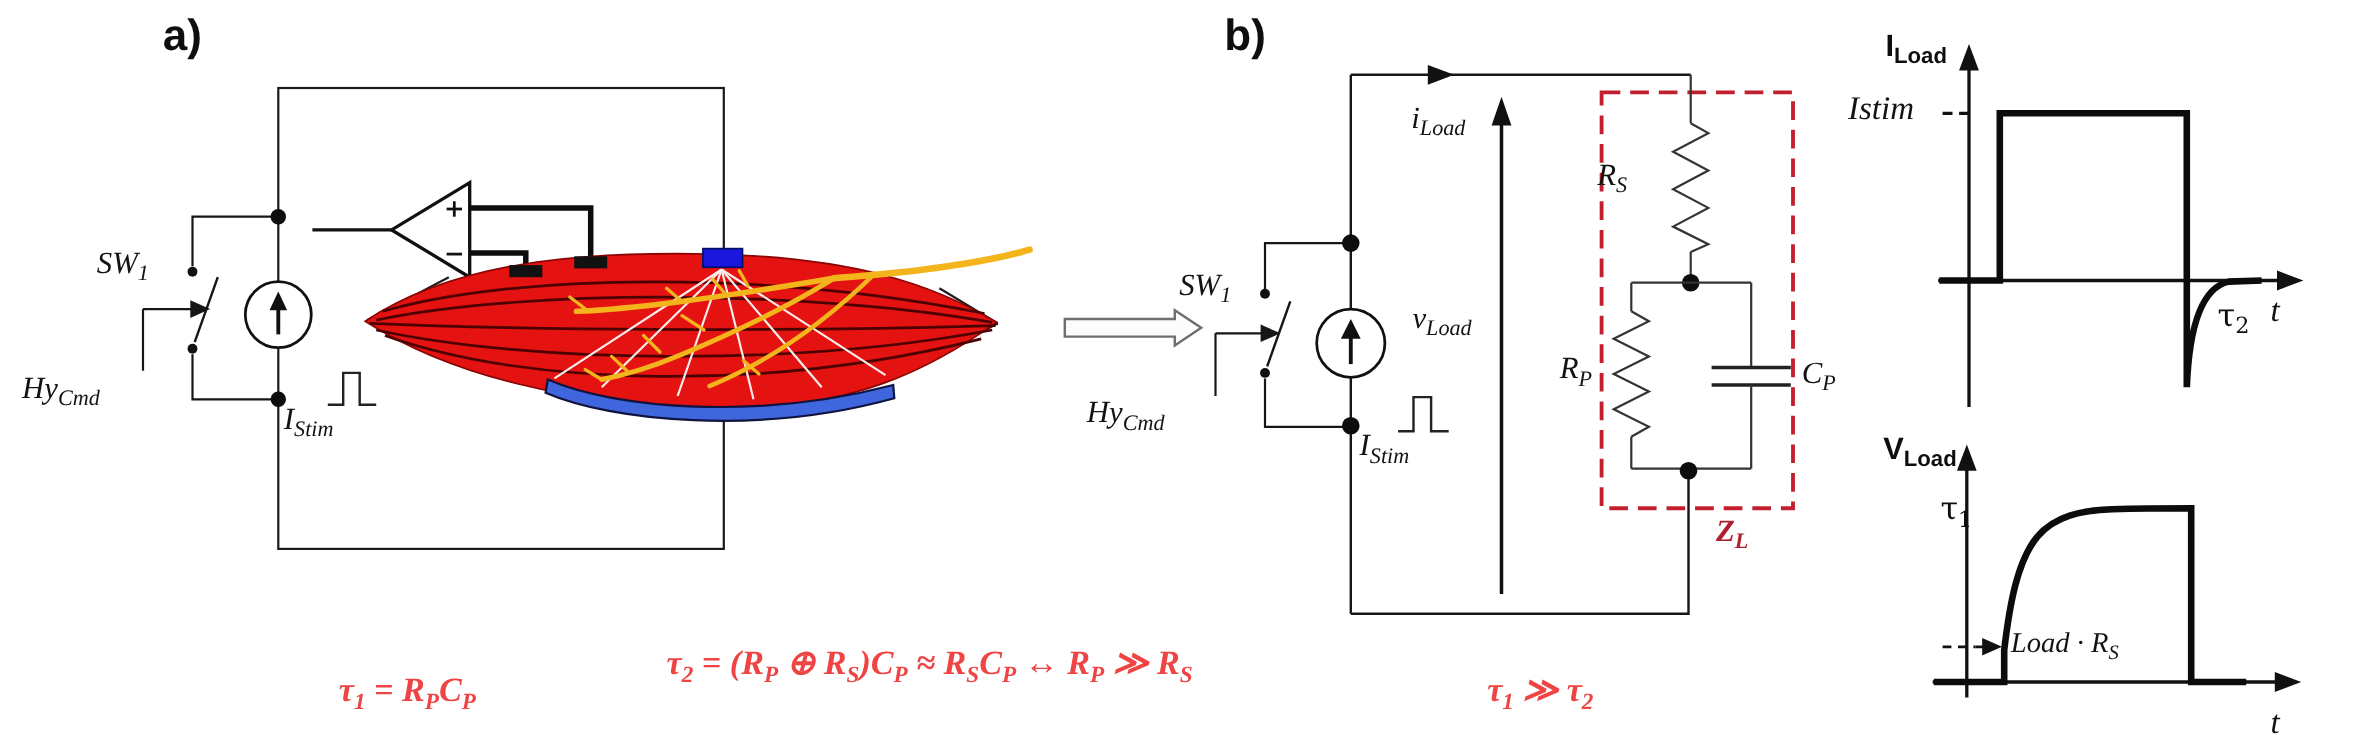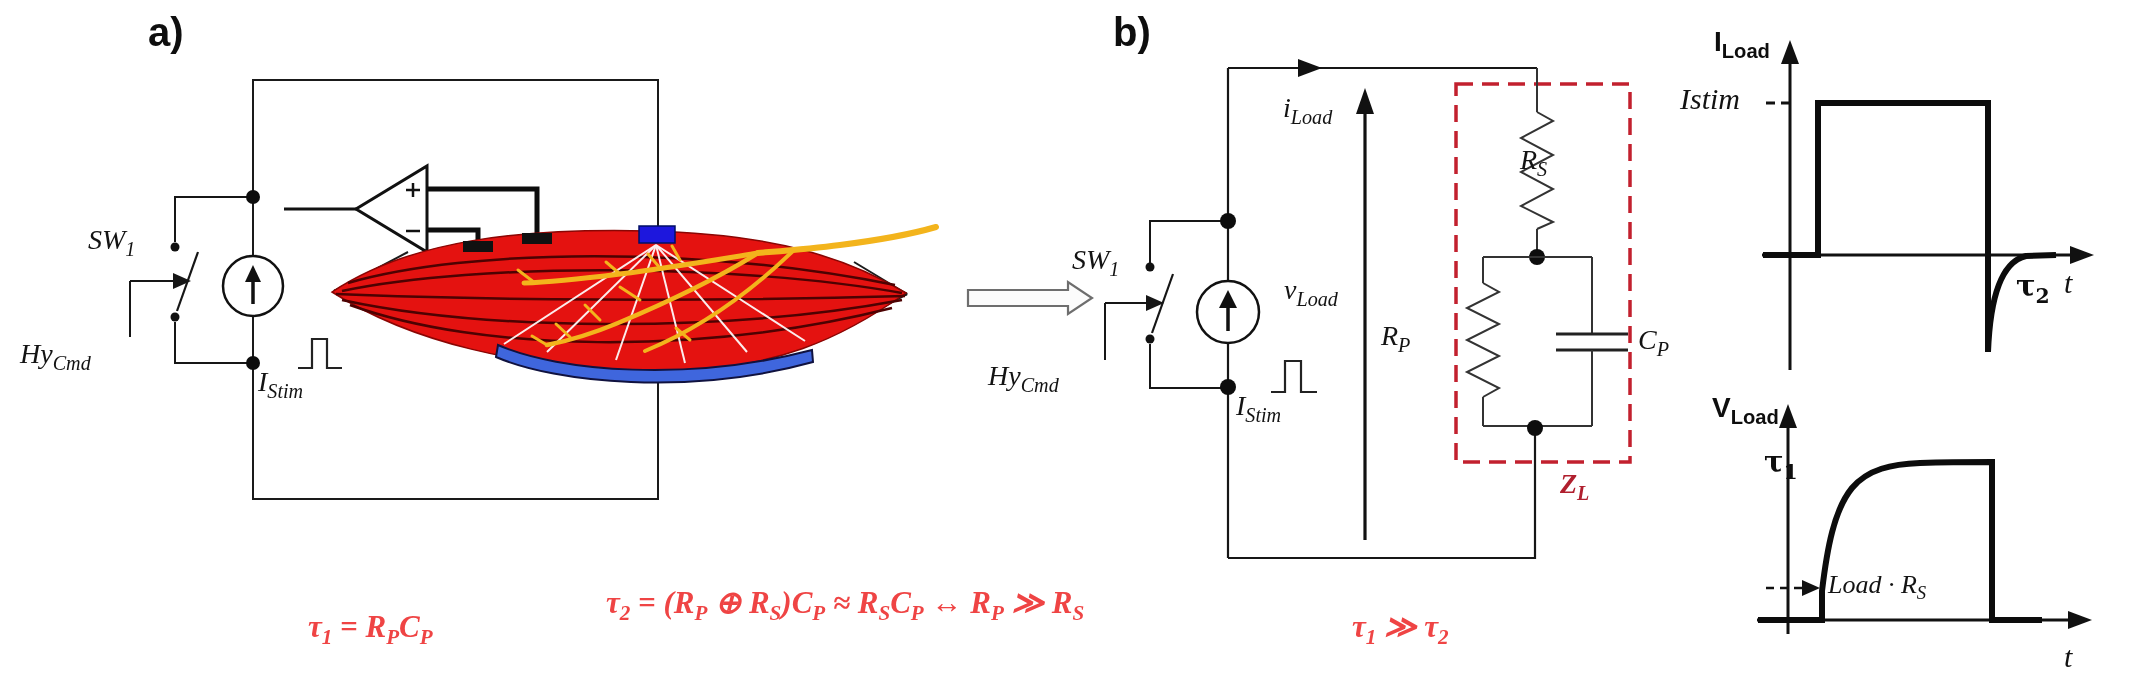--- a/index.html
+++ b/index.html
@@ -6,21 +6,21 @@
   #fig{position:relative;width:2150px;height:674px;background:#ffffff;overflow:hidden;
        font-family:"Liberation Serif",serif;}
   #art{position:absolute;left:0;top:0;}
   .lbl{position:absolute;font-family:"Liberation Serif",serif;font-style:italic;
        font-size:28px;color:#131313;white-space:nowrap;line-height:1;}
   .lbl sub{font-size:0.72em;text-align:center;}
   .panel-tag{font-family:"Liberation Sans",sans-serif;font-style:normal;font-weight:800;
        font-size:40px;color:#0e0e0e;}
   .plotlbl{font-family:"Liberation Sans",sans-serif;font-style:normal;font-weight:bold;
        font-size:28px;color:#0e0e0e;}
-  .taulbl{font-family:"DejaVu Serif",serif;font-style:normal;font-weight:bold;font-size:29px;color:#0e0e0e;}
+  .taulbl{font-family:"DejaVu Serif",serif;font-style:normal;font-weight:normal;font-size:29px;color:#0e0e0e;}
   .taulbl sub{font-size:0.7em;}
   .small{font-size:26px;}
   .zl{color:#b01f2e;font-weight:bold;font-style:italic;}
   .formula{position:absolute;font-family:"Liberation Serif",serif;font-weight:bold;
        font-style:italic;font-size:31px;color:#ef4444;white-space:nowrap;line-height:1.2;}
   .formula sub{font-size:0.68em;}
 </style>
 </head>
 <body>
 
@@ -192,22 +192,22 @@
 
   <div class="lbl" style="left:88px;top:226px"><span>SW</span><sub>1</sub></div>
   <div class="lbl" style="left:20px;top:340px"><span>Hy</span><sub>Cmd</sub></div>
   <div class="lbl" style="left:258px;top:368px"><span>I</span><sub>Stim</sub></div>
 
   <div class="lbl" style="left:1072px;top:246px"><span>SW</span><sub>1</sub></div>
   <div class="lbl" style="left:988px;top:362px"><span>Hy</span><sub>Cmd</sub></div>
   <div class="lbl" style="left:1236px;top:392px"><span>I</span><sub>Stim</sub></div>
   <div class="lbl" style="left:1283px;top:94px"><span>i</span><sub>Load</sub></div>
   <div class="lbl" style="left:1284px;top:276px"><span>v</span><sub>Load</sub></div>
-  <div class="lbl" style="left:1520px;top:146px"><span>R</span><sub>S</sub></div>
-  <div class="lbl" style="left:1381px;top:322px"><span>R</span><sub>P</sub></div>
+  <div class="lbl" style="left:1452px;top:146px"><span>R</span><sub>S</sub></div>
+  <div class="lbl" style="left:1418px;top:322px"><span>R</span><sub>P</sub></div>
   <div class="lbl" style="left:1638px;top:326px"><span>C</span><sub>P</sub></div>
   <div class="lbl zl" style="left:1560px;top:470px"><span>Z</span><sub>L</sub></div>
 
   <div class="lbl plotlbl" style="left:1714px;top:28px"><span>I</span><sub>Load</sub></div>
   <div class="lbl" style="left:1680px;top:84px;font-size:30px">Istim</div>
   <div class="lbl taulbl" style="left:2016px;top:272px"><span>τ</span><sub>2</sub></div>
   <div class="lbl" style="left:2064px;top:268px;font-size:30px">t</div>
 
   <div class="lbl plotlbl" style="left:1712px;top:394px"><span>V</span><sub>Load</sub></div>
   <div class="lbl taulbl" style="left:1764px;top:448px"><span>τ</span><sub>1</sub></div>

